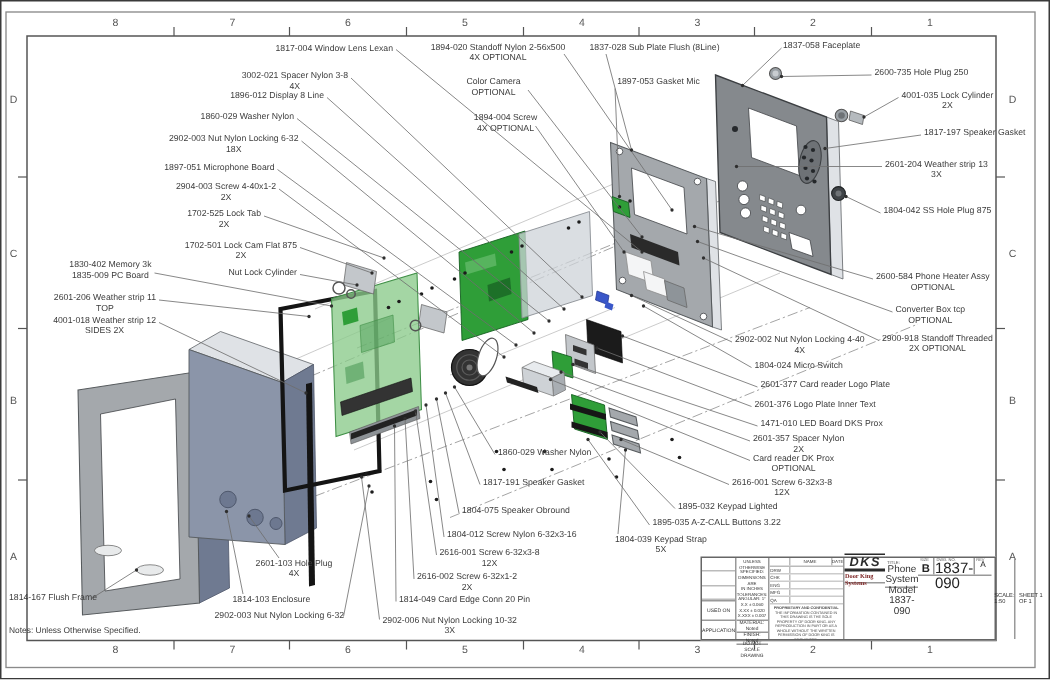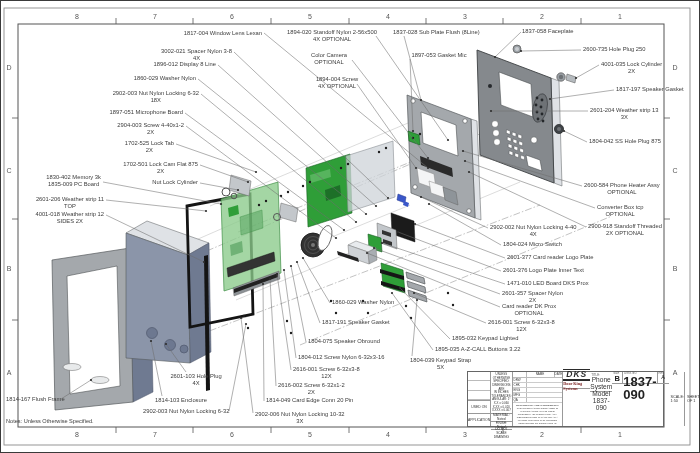--- a/index.html
+++ b/index.html
@@ -64,21 +64,21 @@
   .tb-title .lbl{position:absolute;left:1px;top:1px;font-size:2.9px;color:#555;}
   .tb-title .t1{margin-top:4px;font-size:6.6px;}
   .tb-title .t2{font-size:6.6px;}
   .tb-sizerow{height:12px;border-bottom:1px solid #999;display:flex;}
   .tb-sz{width:11px;border-right:1px solid #999;}
   .tb-dwg{flex:1;border-right:1px solid #999;}
   .tb-rev{width:11px;}
   .tb-sz,.tb-dwg,.tb-rev{display:flex;flex-direction:column;align-items:center;color:#222;}
   .tb-sizerow .tag{font-size:2.7px;color:#555;align-self:flex-start;padding-left:1px;}
   .tb-sz .val{font-size:7.5px;font-weight:bold;line-height:1;}
-  .tb-dwg .val{font-size:13px;line-height:1;font-weight:bold;}
+  .tb-dwg .val{font-size:10px;line-height:1;}
   .tb-rev .val{font-size:5.5px;line-height:1;}
   .tb-bottomrow{flex:1;display:flex;align-items:center;font-size:3.8px;color:#333;}
   .tb-bottomrow .sc{flex:1;padding-left:2px;border-right:1px solid #999;height:100%;display:flex;align-items:center;}
   .tb-bottomrow .sh{width:22px;padding-left:2px;height:100%;display:flex;align-items:center;}
 </style>
 </head>
 <body>
 
 <div class="stage">
 

